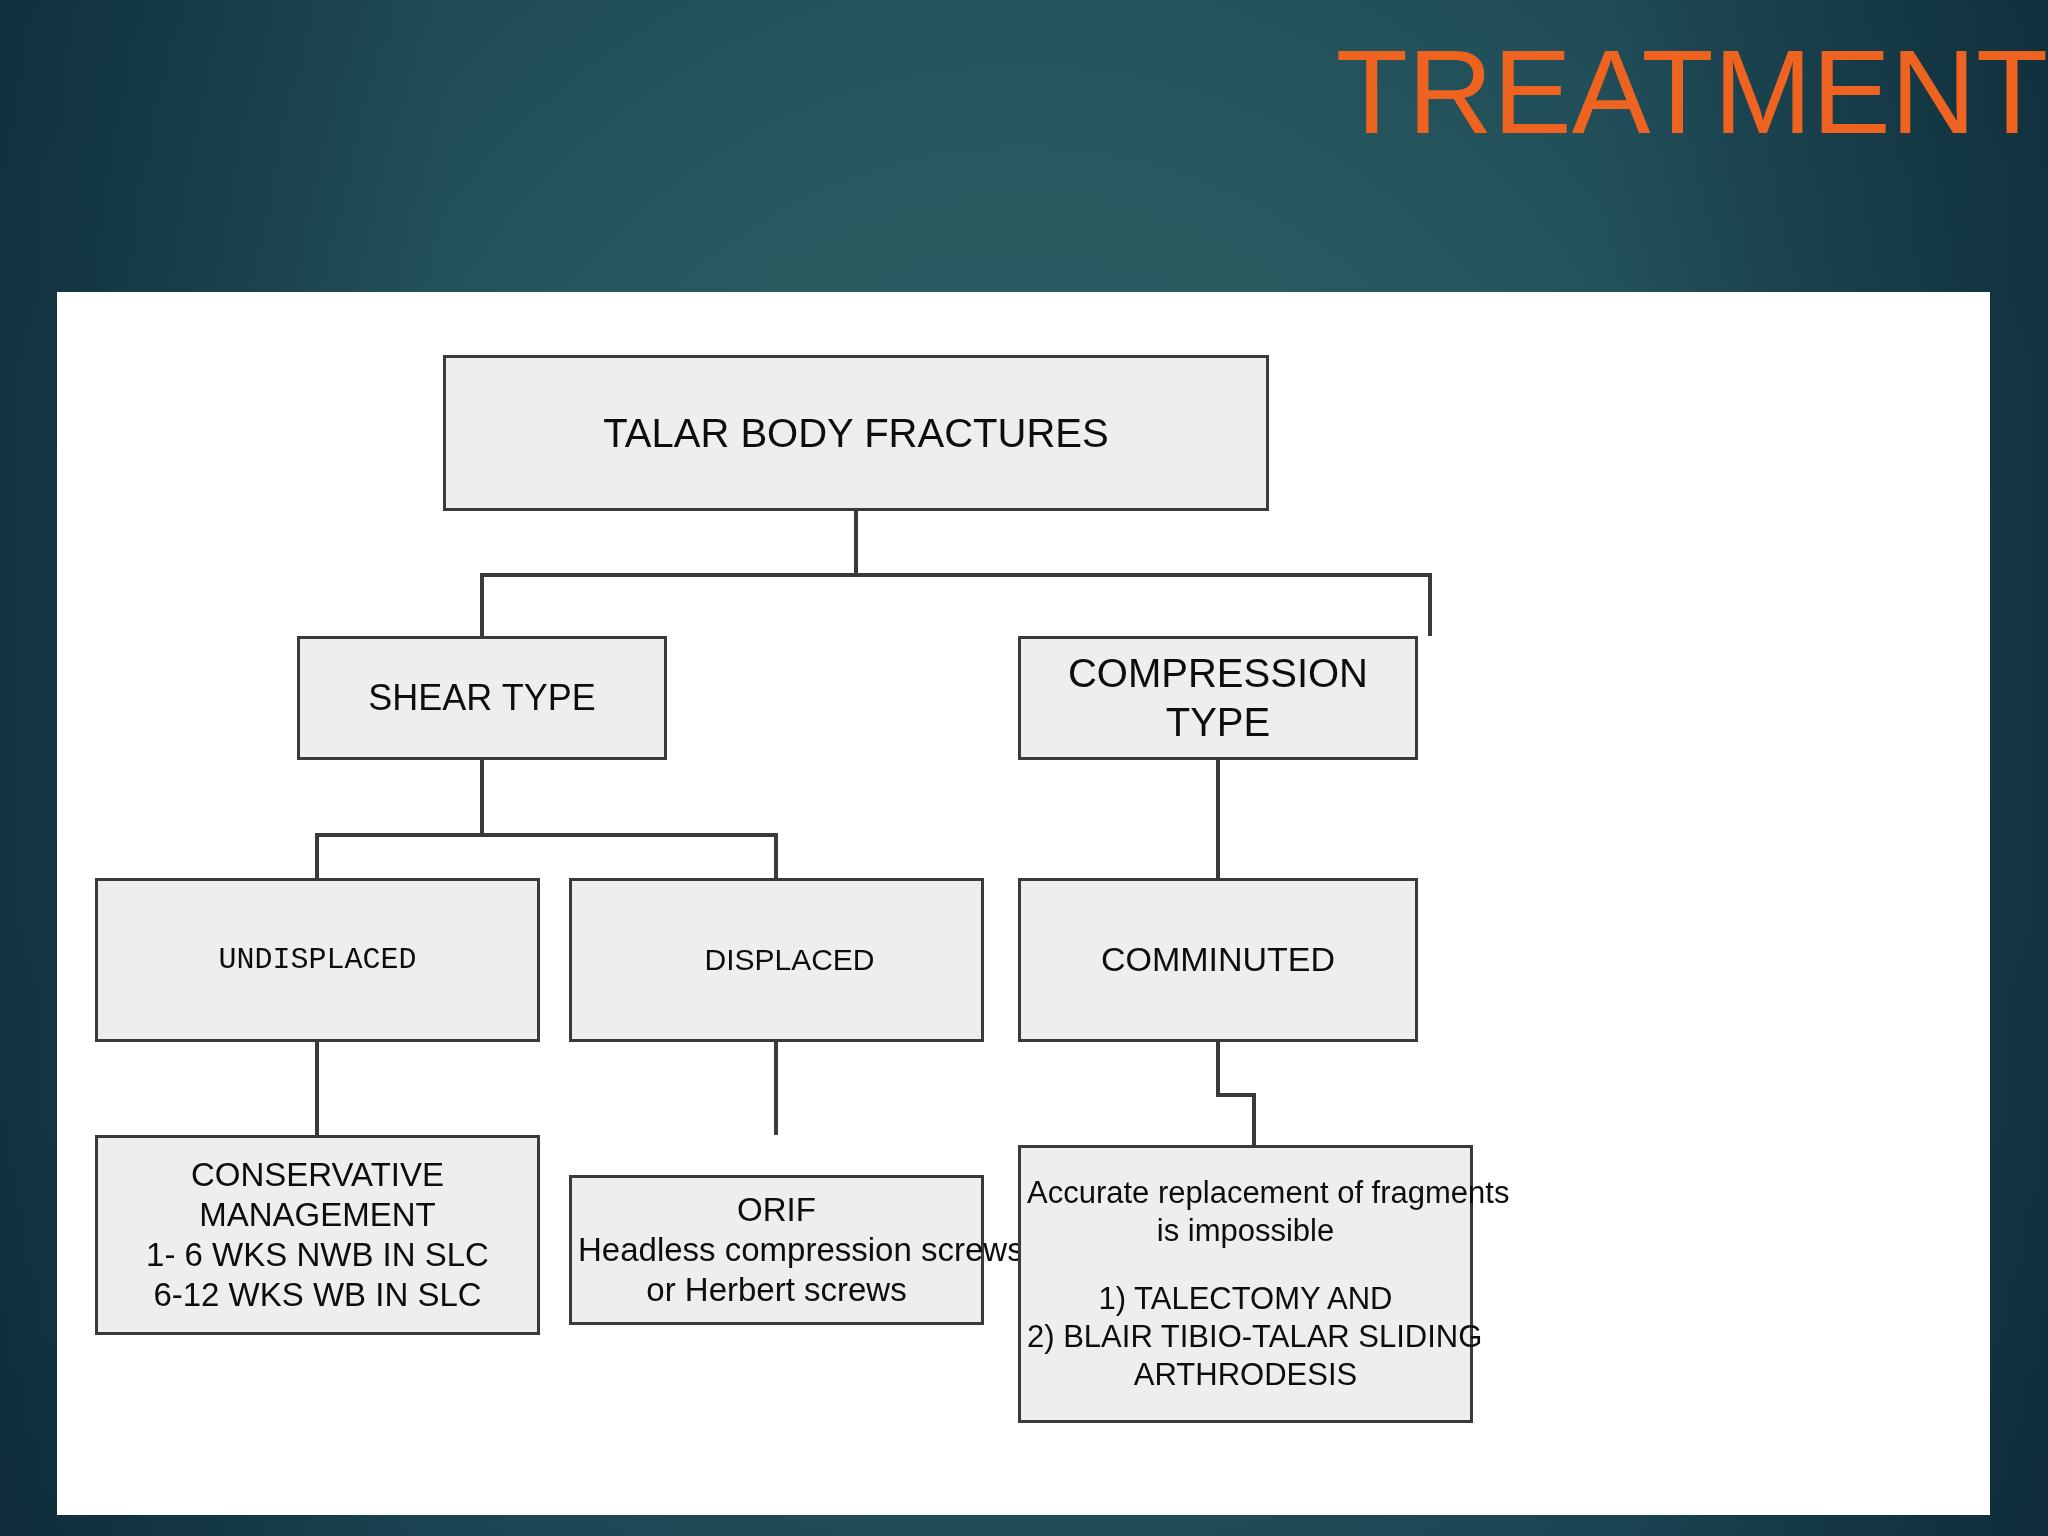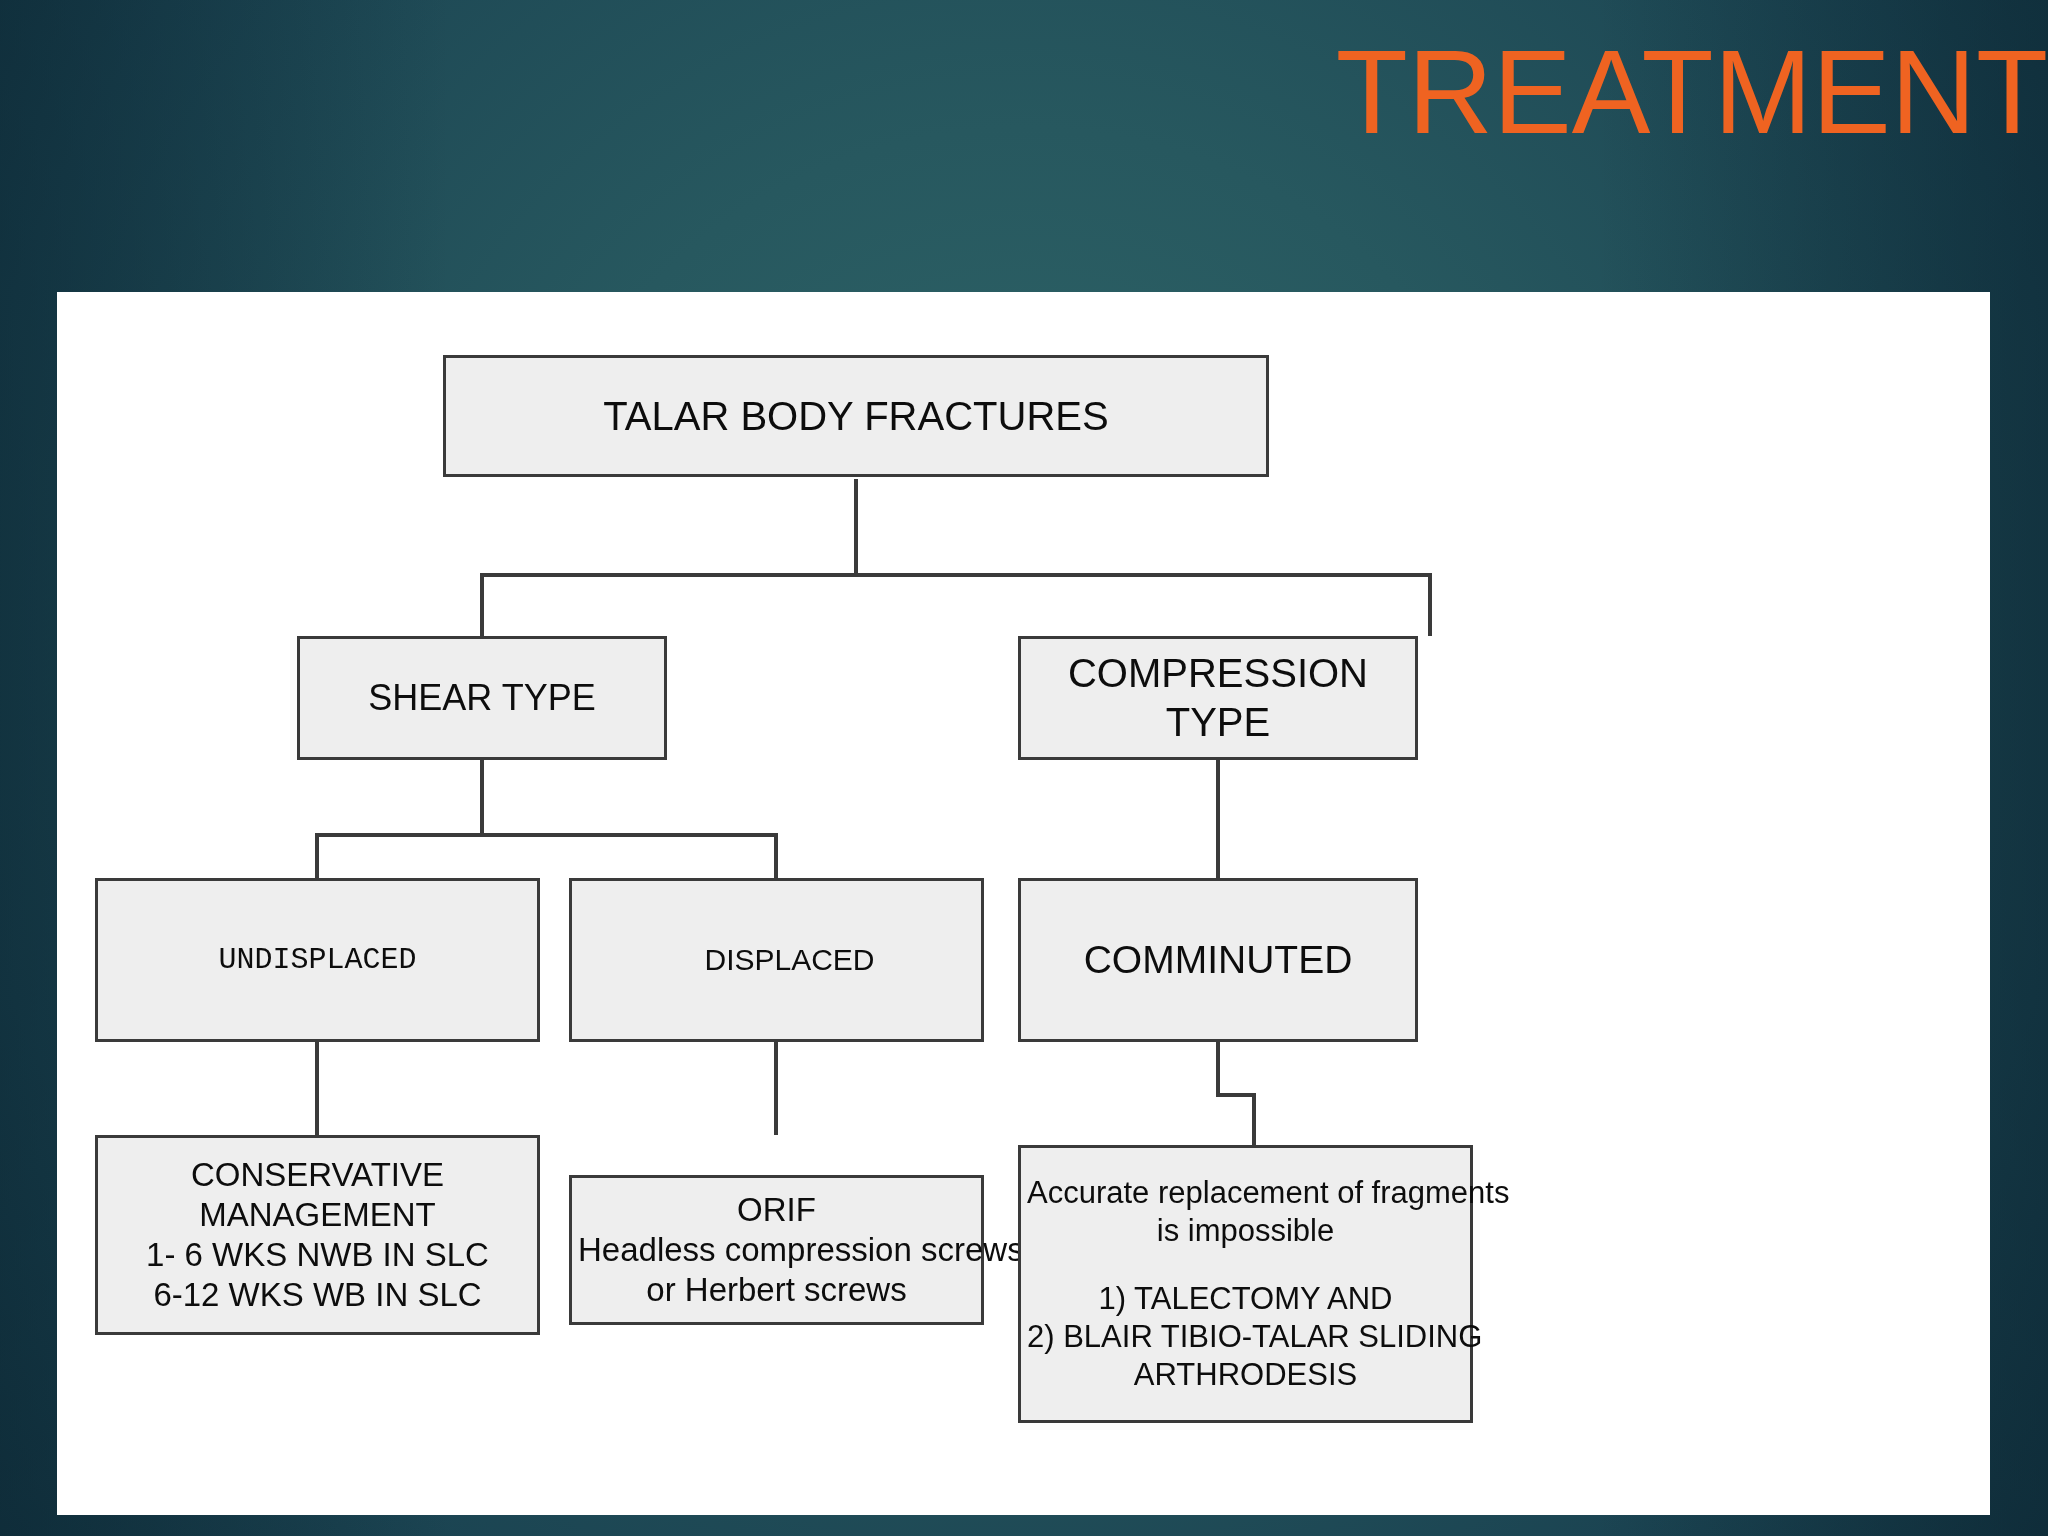--- a/index.html
+++ b/index.html
@@ -51,26 +51,26 @@
     border: 3px solid #3a3a3a;
     display: flex;
     align-items: center;
     justify-content: center;
     text-align: center;
     color: #0d0d0d;
     line-height: 1.22;
   }
   .node .lines { width: 100%; padding: 0 6px; box-sizing: border-box; }
   .node .lines div { white-space: nowrap; }
-  .n-root      { left: 386px;  top: 63px;  width: 826px; height: 122px; font-size: 40px; }
+  .n-root      { left: 386px;  top: 63px;  width: 826px; height: 156px; font-size: 40px; }
   .n-shear     { left: 240px;  top: 344px; width: 370px; height: 124px; font-size: 36px; }
   .n-compress  { left: 961px;  top: 344px; width: 400px; height: 124px; font-size: 40px; }
   .n-undisp    { left: 38px;   top: 586px; width: 445px; height: 164px; font-size: 30px; font-family: Liberation Mono, monospace; }
   .n-disp      { left: 512px;  top: 586px; width: 415px; height: 164px; font-size: 30px; padding-left: 26px; }
-  .n-commin    { left: 961px;  top: 586px; width: 400px; height: 164px; font-size: 39px; }
+  .n-commin    { left: 961px;  top: 586px; width: 400px; height: 164px; font-size: 34px; }
   .n-conserv   { left: 38px;   top: 843px; width: 445px; height: 200px; font-size: 33px; }
   .n-orif      { left: 512px;  top: 843px; width: 415px; height: 150px; font-size: 33px; margin-top: 40px; }
   .n-accurate  { left: 961px;  top: 853px; width: 455px; height: 278px; font-size: 31px; }
   .n-accurate .gap { height: 30px; }
 
   .conn {
     position: absolute;
     background: #3a3a3a;
   }
   .conn-v { width: 4px; }

